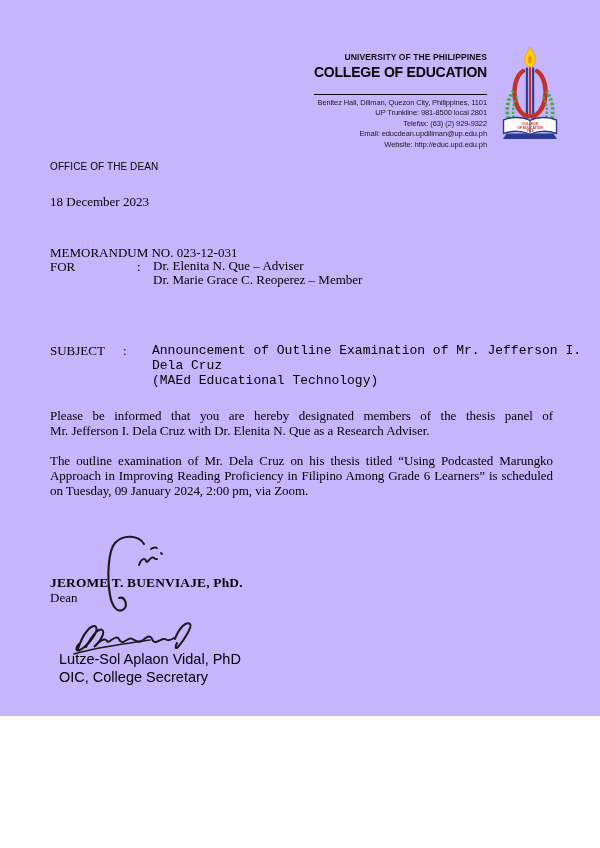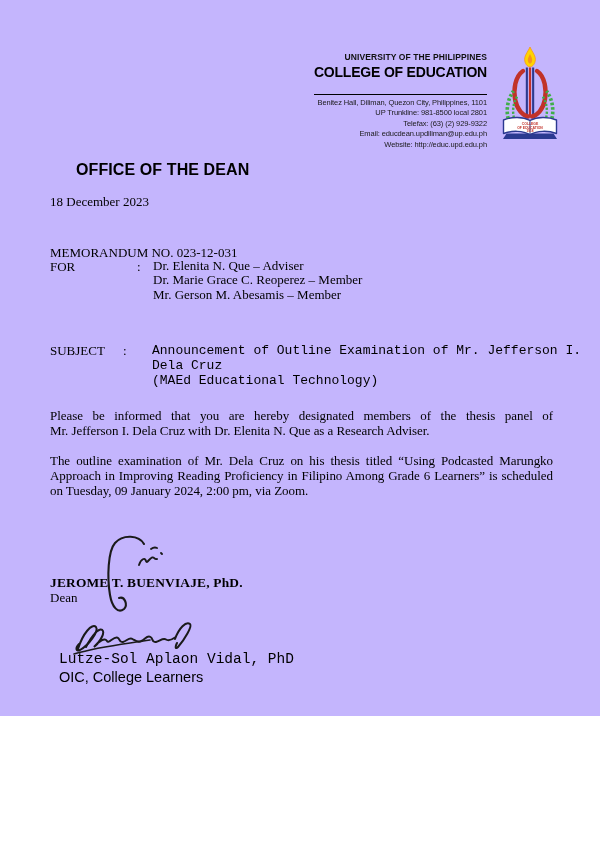--- a/index.html
+++ b/index.html
@@ -24,21 +24,21 @@
     border-bottom:1.6px solid #000;
     padding-bottom:14px;margin-top:2px;margin-bottom:3px;color:#000;
   }
   .lh-line{font-size:7.5px;line-height:10.4px;letter-spacing:-.1px;color:#1a1a1a;}
   .logo{position:absolute;left:497px;top:46px;}
 
   
   .office{
     position:absolute;left:50px;top:161px;
     font-family:"Liberation Sans", sans-serif;
-    font-size:16px;font-weight:bold;letter-spacing:.1px;margin-left:26px;
+    font-size:10px;font-weight:normal;letter-spacing:.1px;
   }
   .date{position:absolute;left:50px;top:194px;font-size:13px;}
   .memo-no{position:absolute;left:50px;top:245px;font-size:13px;}
 
   .for-block{
     position:absolute;left:50px;top:259px;
     display:grid;grid-template-columns:87px 16px auto;
     font-size:13px;
   }
   .for-recipients div{line-height:14.4px;}
@@ -54,21 +54,21 @@
     position:absolute;left:50px;width:503px;
     font-size:13px;line-height:15.2px;letter-spacing:-.05px;
   }
   .para .jl{text-align:justify;text-align-last:justify;}
   #para1{top:408px;}
   #para2{top:453px;}
 
   .sig-name{position:absolute;left:50px;top:575px;font-size:13.4px;font-weight:bold;letter-spacing:.2px;}
   .sig-title{position:absolute;left:50px;top:590px;font-size:13px;}
 
-  .sig2-name{position:absolute;left:59px;top:651px;font-family:Liberation Mono, monospace;font-size:14.5px;text-align:right;}
+  .sig2-name{position:absolute;left:59px;top:651px;font-family:Liberation Sans, sans-serif;font-size:14.5px;text-align:right;}
   .sig2-title{position:absolute;left:59px;top:669px;font-family:"Liberation Sans", sans-serif;font-size:14.5px;}
 
   .sig1-img{position:absolute;left:101px;top:533px;}
   .sig2-img{position:absolute;left:66px;top:617px;}
 </style>
 </head>
 <body>
 
 <div class="page">
 
@@ -116,21 +116,20 @@
   <div class="date">18 December 2023</div>
 
   <div class="memo-no">MEMORANDUM NO. 023-12-031</div>
 
   <div class="for-block">
     <span>FOR</span>
     <span>:</span>
     <span class="for-recipients">
       <div>Dr. Elenita N. Que – Adviser</div>
       <div>Dr. Marie Grace C. Reoperez – Member</div>
-      <div>Mr. Gerson M. Abesamis – Member</div>
     </span>
   </div>
 
   <div class="subject-block">
     <span>SUBJECT</span>
     <span>:</span>
     <span class="subject-lines">
       <div>Announcement of Outline Examination of Mr. Jefferson I. Dela Cruz</div>
       <div>(MAEd Educational Technology)</div>
     </span>
@@ -162,15 +161,15 @@
   <div class="sig2-img">
     <svg width="145" height="40" viewBox="0 0 145 40" xmlns="http://www.w3.org/2000/svg">
       <path d="M12,32 C17,16 26,6 30,10 C33,14 23,28 14,33 C10,35 9,31 13,27" fill="none" stroke="#1a1a1a" stroke-width="2" stroke-linecap="round"></path>
       <path d="M20,30 C27,16 35,9 37,14 C38.5,18 32,27 28,30 C33,24 39,20 41,24 C42.5,27 47,20 51,20.5 C54.5,21 52.5,26 57,25 C61,24 63,20 66.5,22 C69.5,23.7 71.5,26 75.5,24 C79.5,22 81,18 84.5,20 C87.5,21.7 85.5,26 90,25 C94,24 97,20.5 100,22.5 C103,24.5 106,22.5 109,20.5" fill="none" stroke="#1a1a1a" stroke-width="2" stroke-linecap="round"></path>
       <path d="M109,22 C113,11 120,4 124,7 C126.5,9 119,22 112,30 C110,32.3 108.5,31 111,26" fill="none" stroke="#1a1a1a" stroke-width="2" stroke-linecap="round"></path>
       <path d="M8,37 C35,29 60,27 84,23" fill="none" stroke="#1a1a1a" stroke-width="1.6" stroke-linecap="round"></path>
     </svg>
   </div>
 
   <div class="sig2-name">Lutze-Sol Aplaon Vidal, PhD</div>
-  <div class="sig2-title">OIC, College Learners</div>
+  <div class="sig2-title">OIC, College Secretary</div>
 
 </div>
 
 </body></html>

